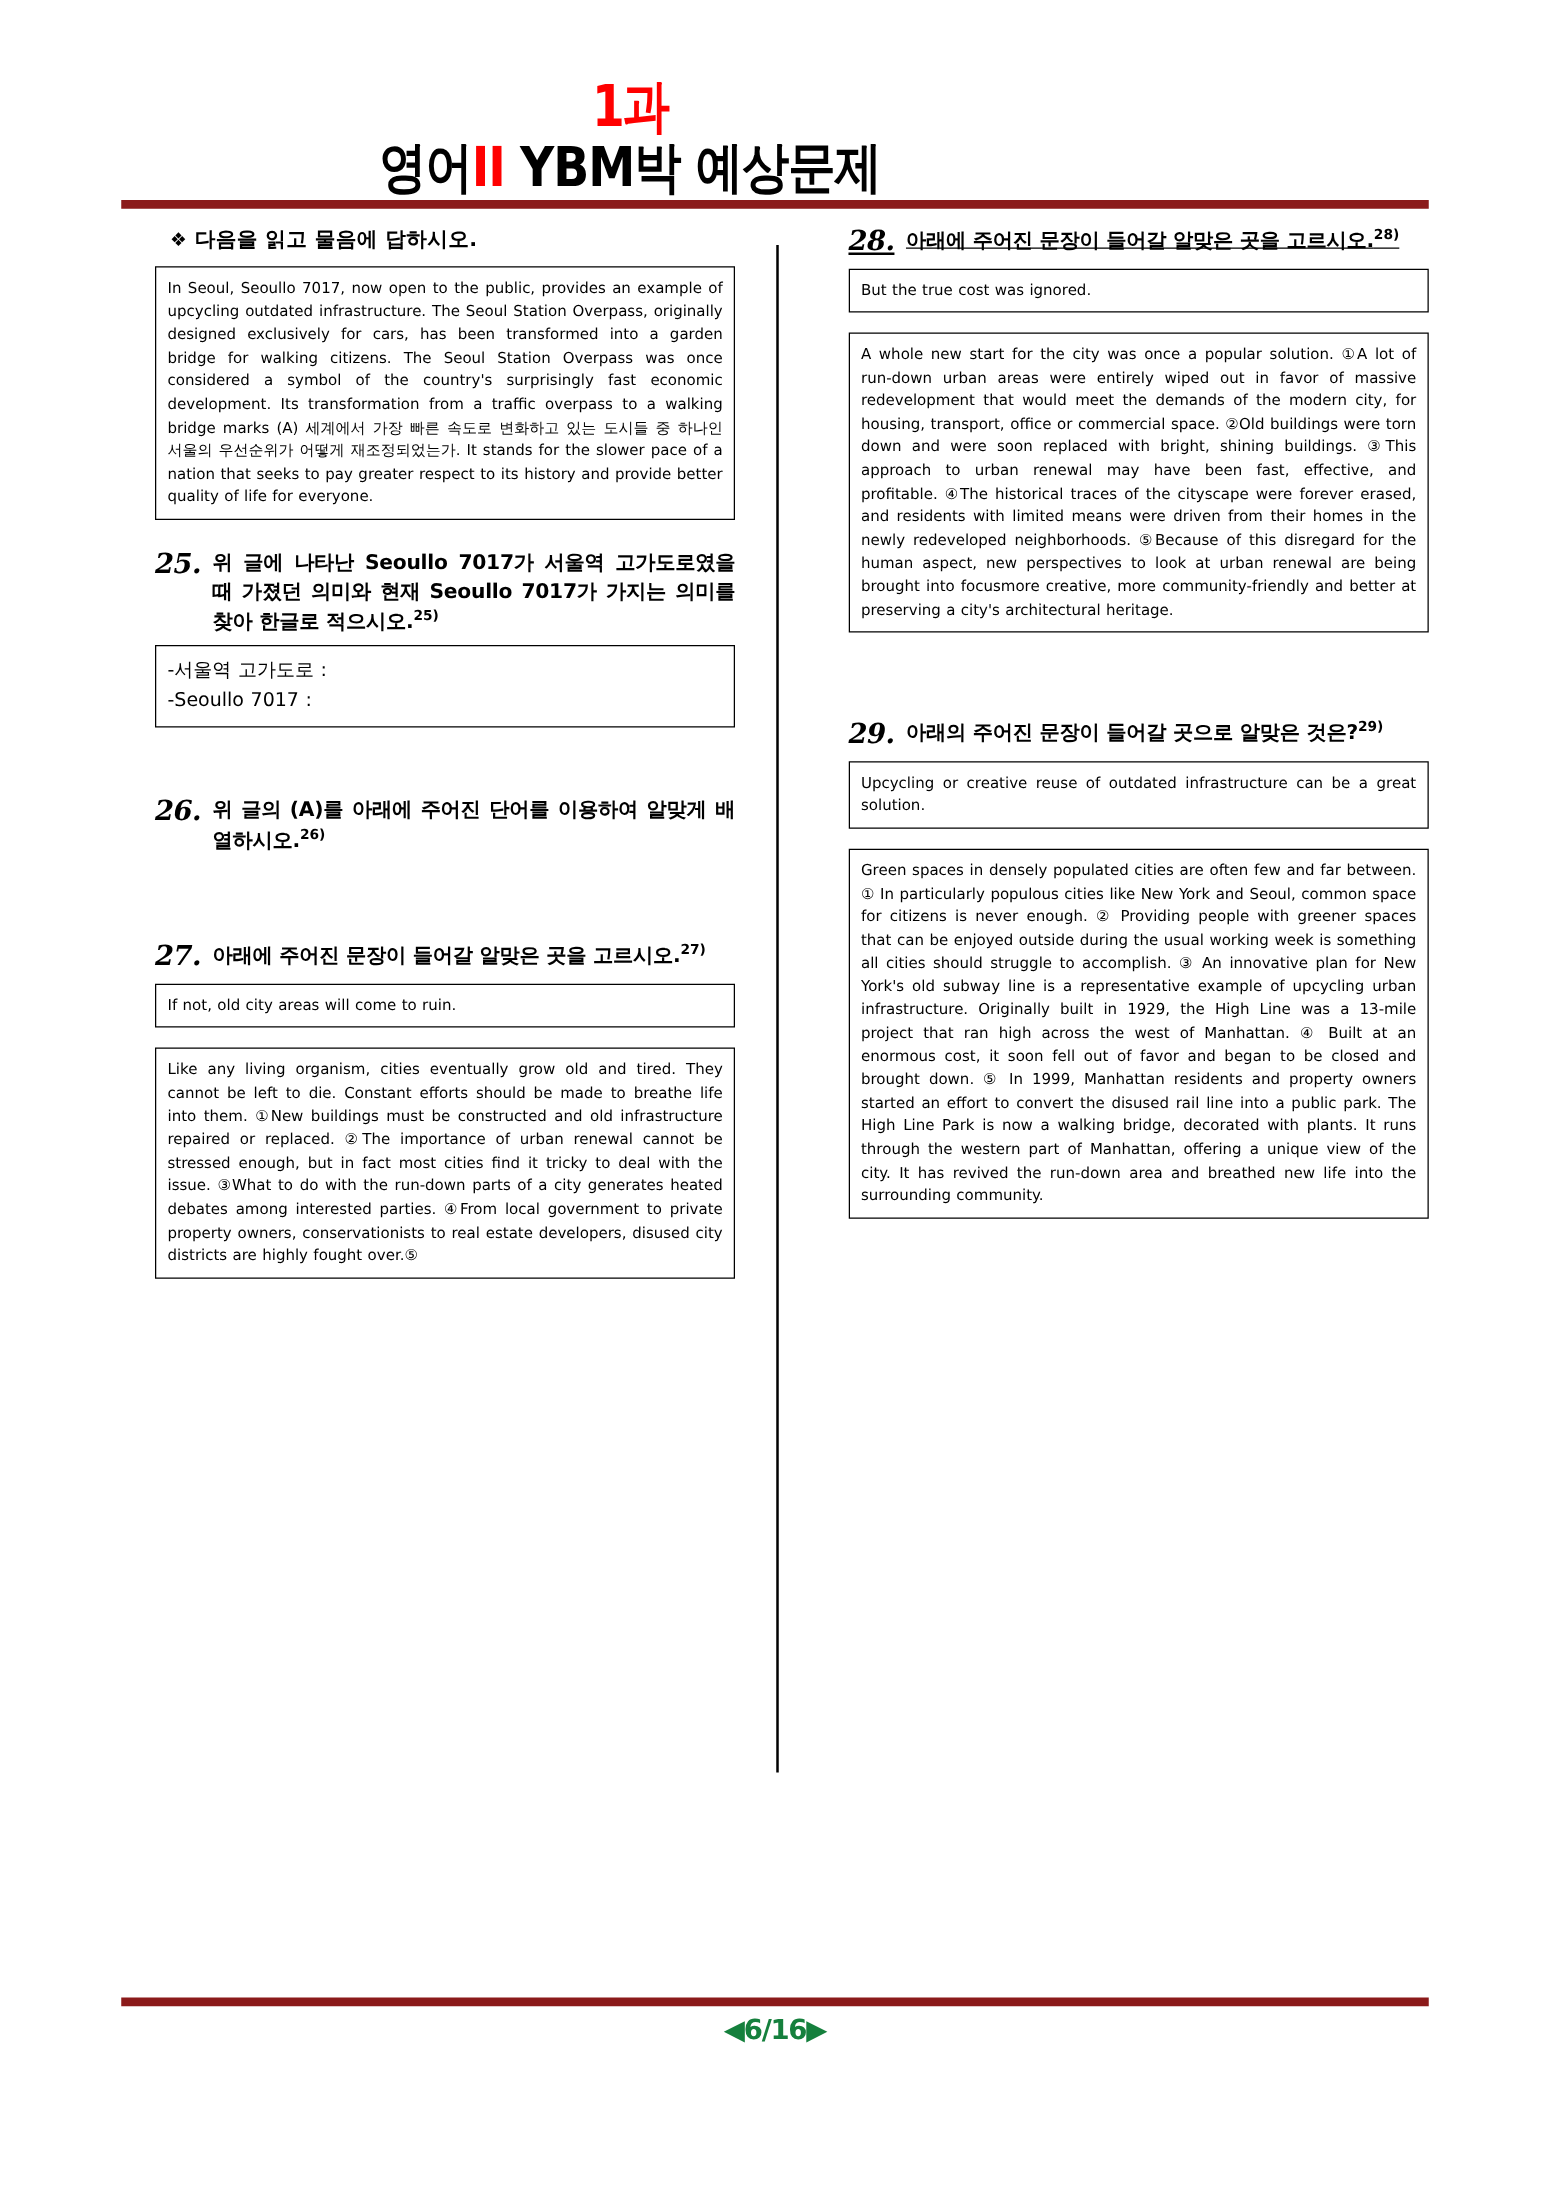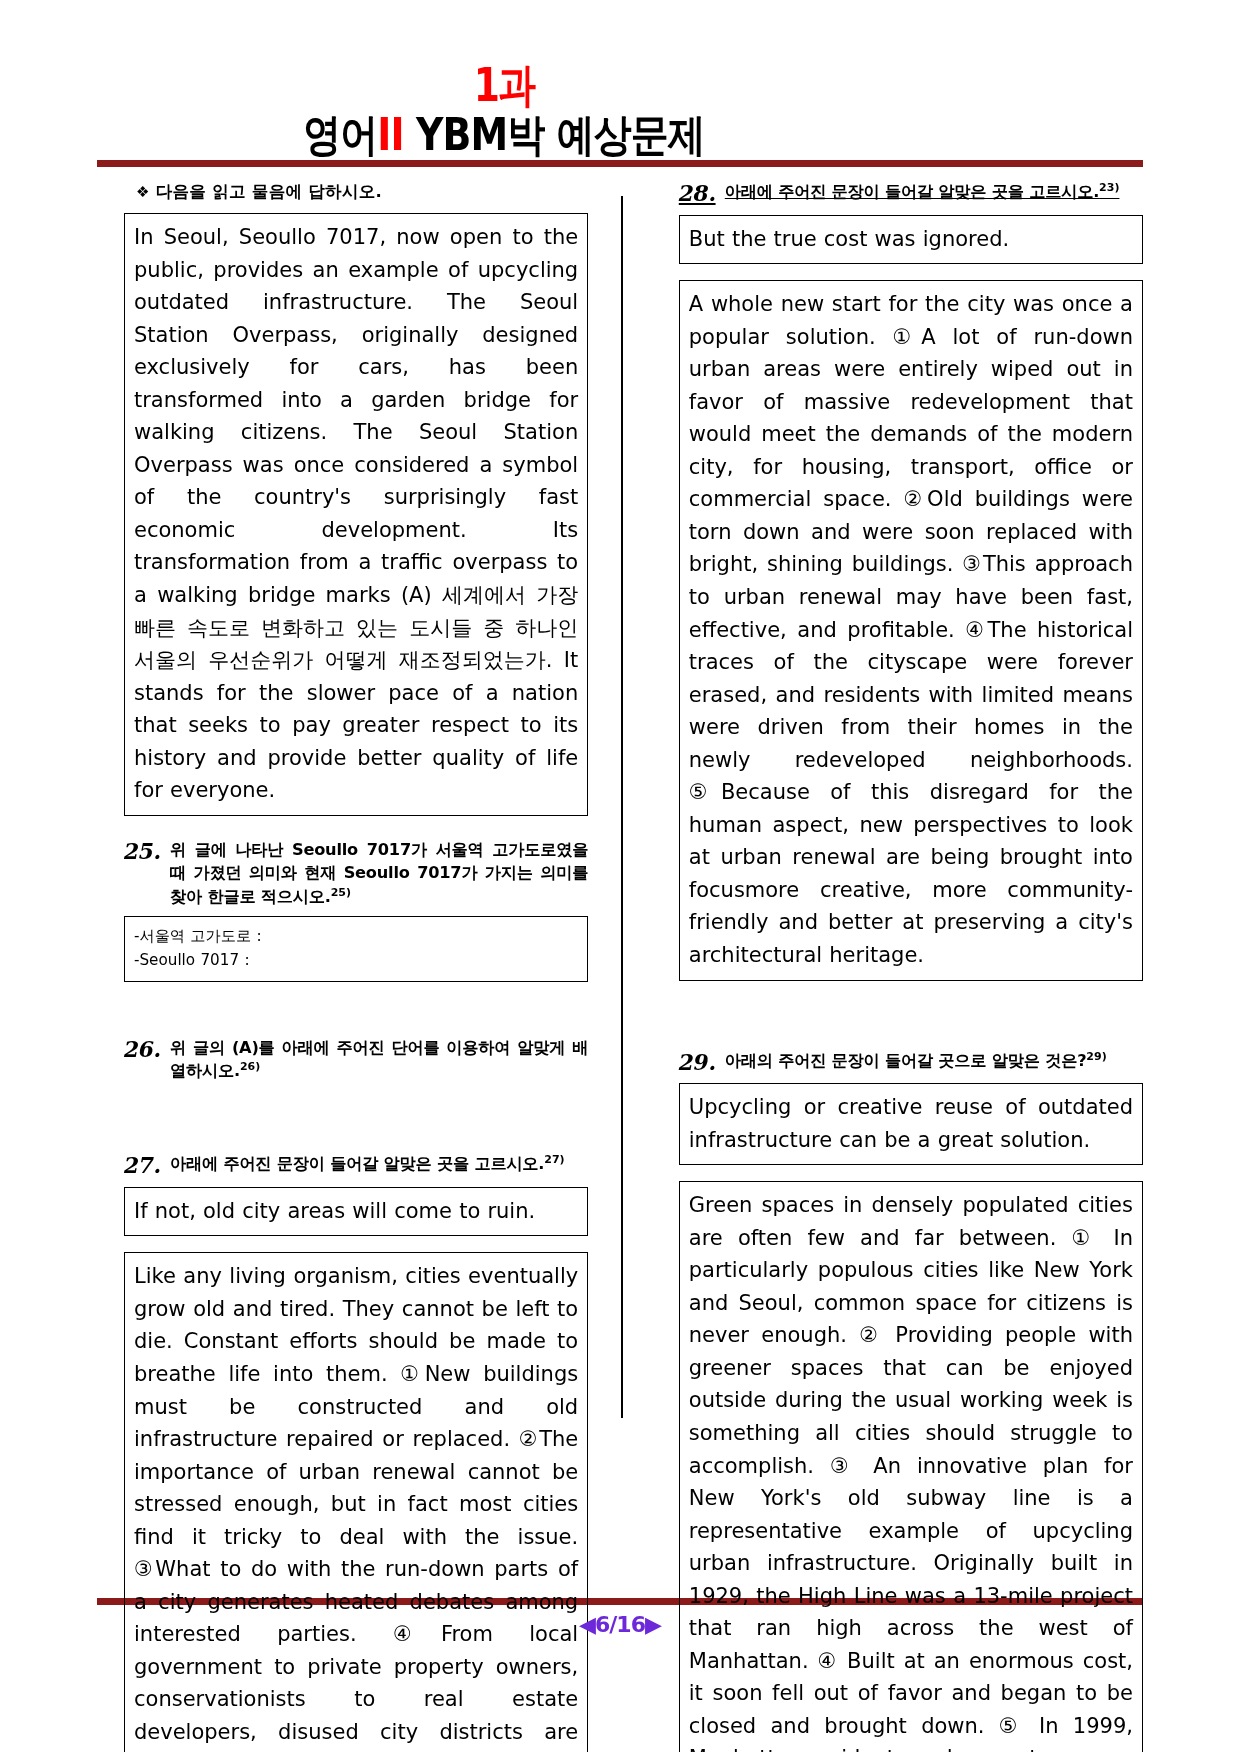--- a/index.html
+++ b/index.html
@@ -113,21 +113,21 @@
 
   
   .box {
     border: 1.3px solid #000000;
     padding: 7px 9px 8px 9px;
     box-sizing: border-box;
     margin-bottom: 6px;
   }
   .box p {
     margin: 0;
-    font-size: 21px;
+    font-size: 12px;
     line-height: 1.55;
     text-align: justify;
     text-align-last: left;
     word-spacing: 0.5px;
   }
   .box p.nojust {
     text-align: right;
   }
 
   
@@ -175,21 +175,21 @@
 
   
   .footer {
     position: absolute;
     left: 0;
     top: 1612px;
     width: 1240px;
     text-align: center;
   }
   .page-num {
-    color: #6d28d9;
+    color: #15803d;
     font-weight: bold;
     font-size: 22px;
     letter-spacing: -1px;
   }
 </style>
 </head>
 <body>
 
 <div class="page">
 
@@ -246,21 +246,21 @@
     </div>
 
     <div class="col-gap">
       <div class="col-divider"></div>
     </div>
 
     <div class="col col-right">
 
       <div class="q" style="margin-top:4px;text-decoration:underline;">
         <div class="q-num">28.</div>
-        <div class="q-text"><span>아래에 주어진 문장이 들어갈 알맞은 곳을 고르시오.</span><span class="sup">23)</span></div>
+        <div class="q-text"><span>아래에 주어진 문장이 들어갈 알맞은 곳을 고르시오.</span><span class="sup">28)</span></div>
       </div>
       <div class="box">
         <p class="nojust">But the true cost was ignored.</p>
       </div>
       <div class="spacer-sm"></div>
       <div class="box">
         <p>A whole new start for the city was once a popular solution. ①A lot of run-down urban areas were entirely wiped out in favor of massive redevelopment that would meet the demands of the modern city, for housing, transport, office or commercial space. ②Old buildings were torn down and were soon replaced with bright, shining buildings. ③This approach to urban renewal may have been fast, effective, and profitable. ④The historical traces of the cityscape were forever erased, and residents with limited means were driven from their homes in the newly redeveloped neighborhoods. ⑤Because of this disregard for the human aspect, new perspectives to look at urban renewal are being brought into focusmore creative, more community-friendly and better at preserving a city's architectural heritage.</p>
       </div>
 
       <div class="spacer-lg"></div>

